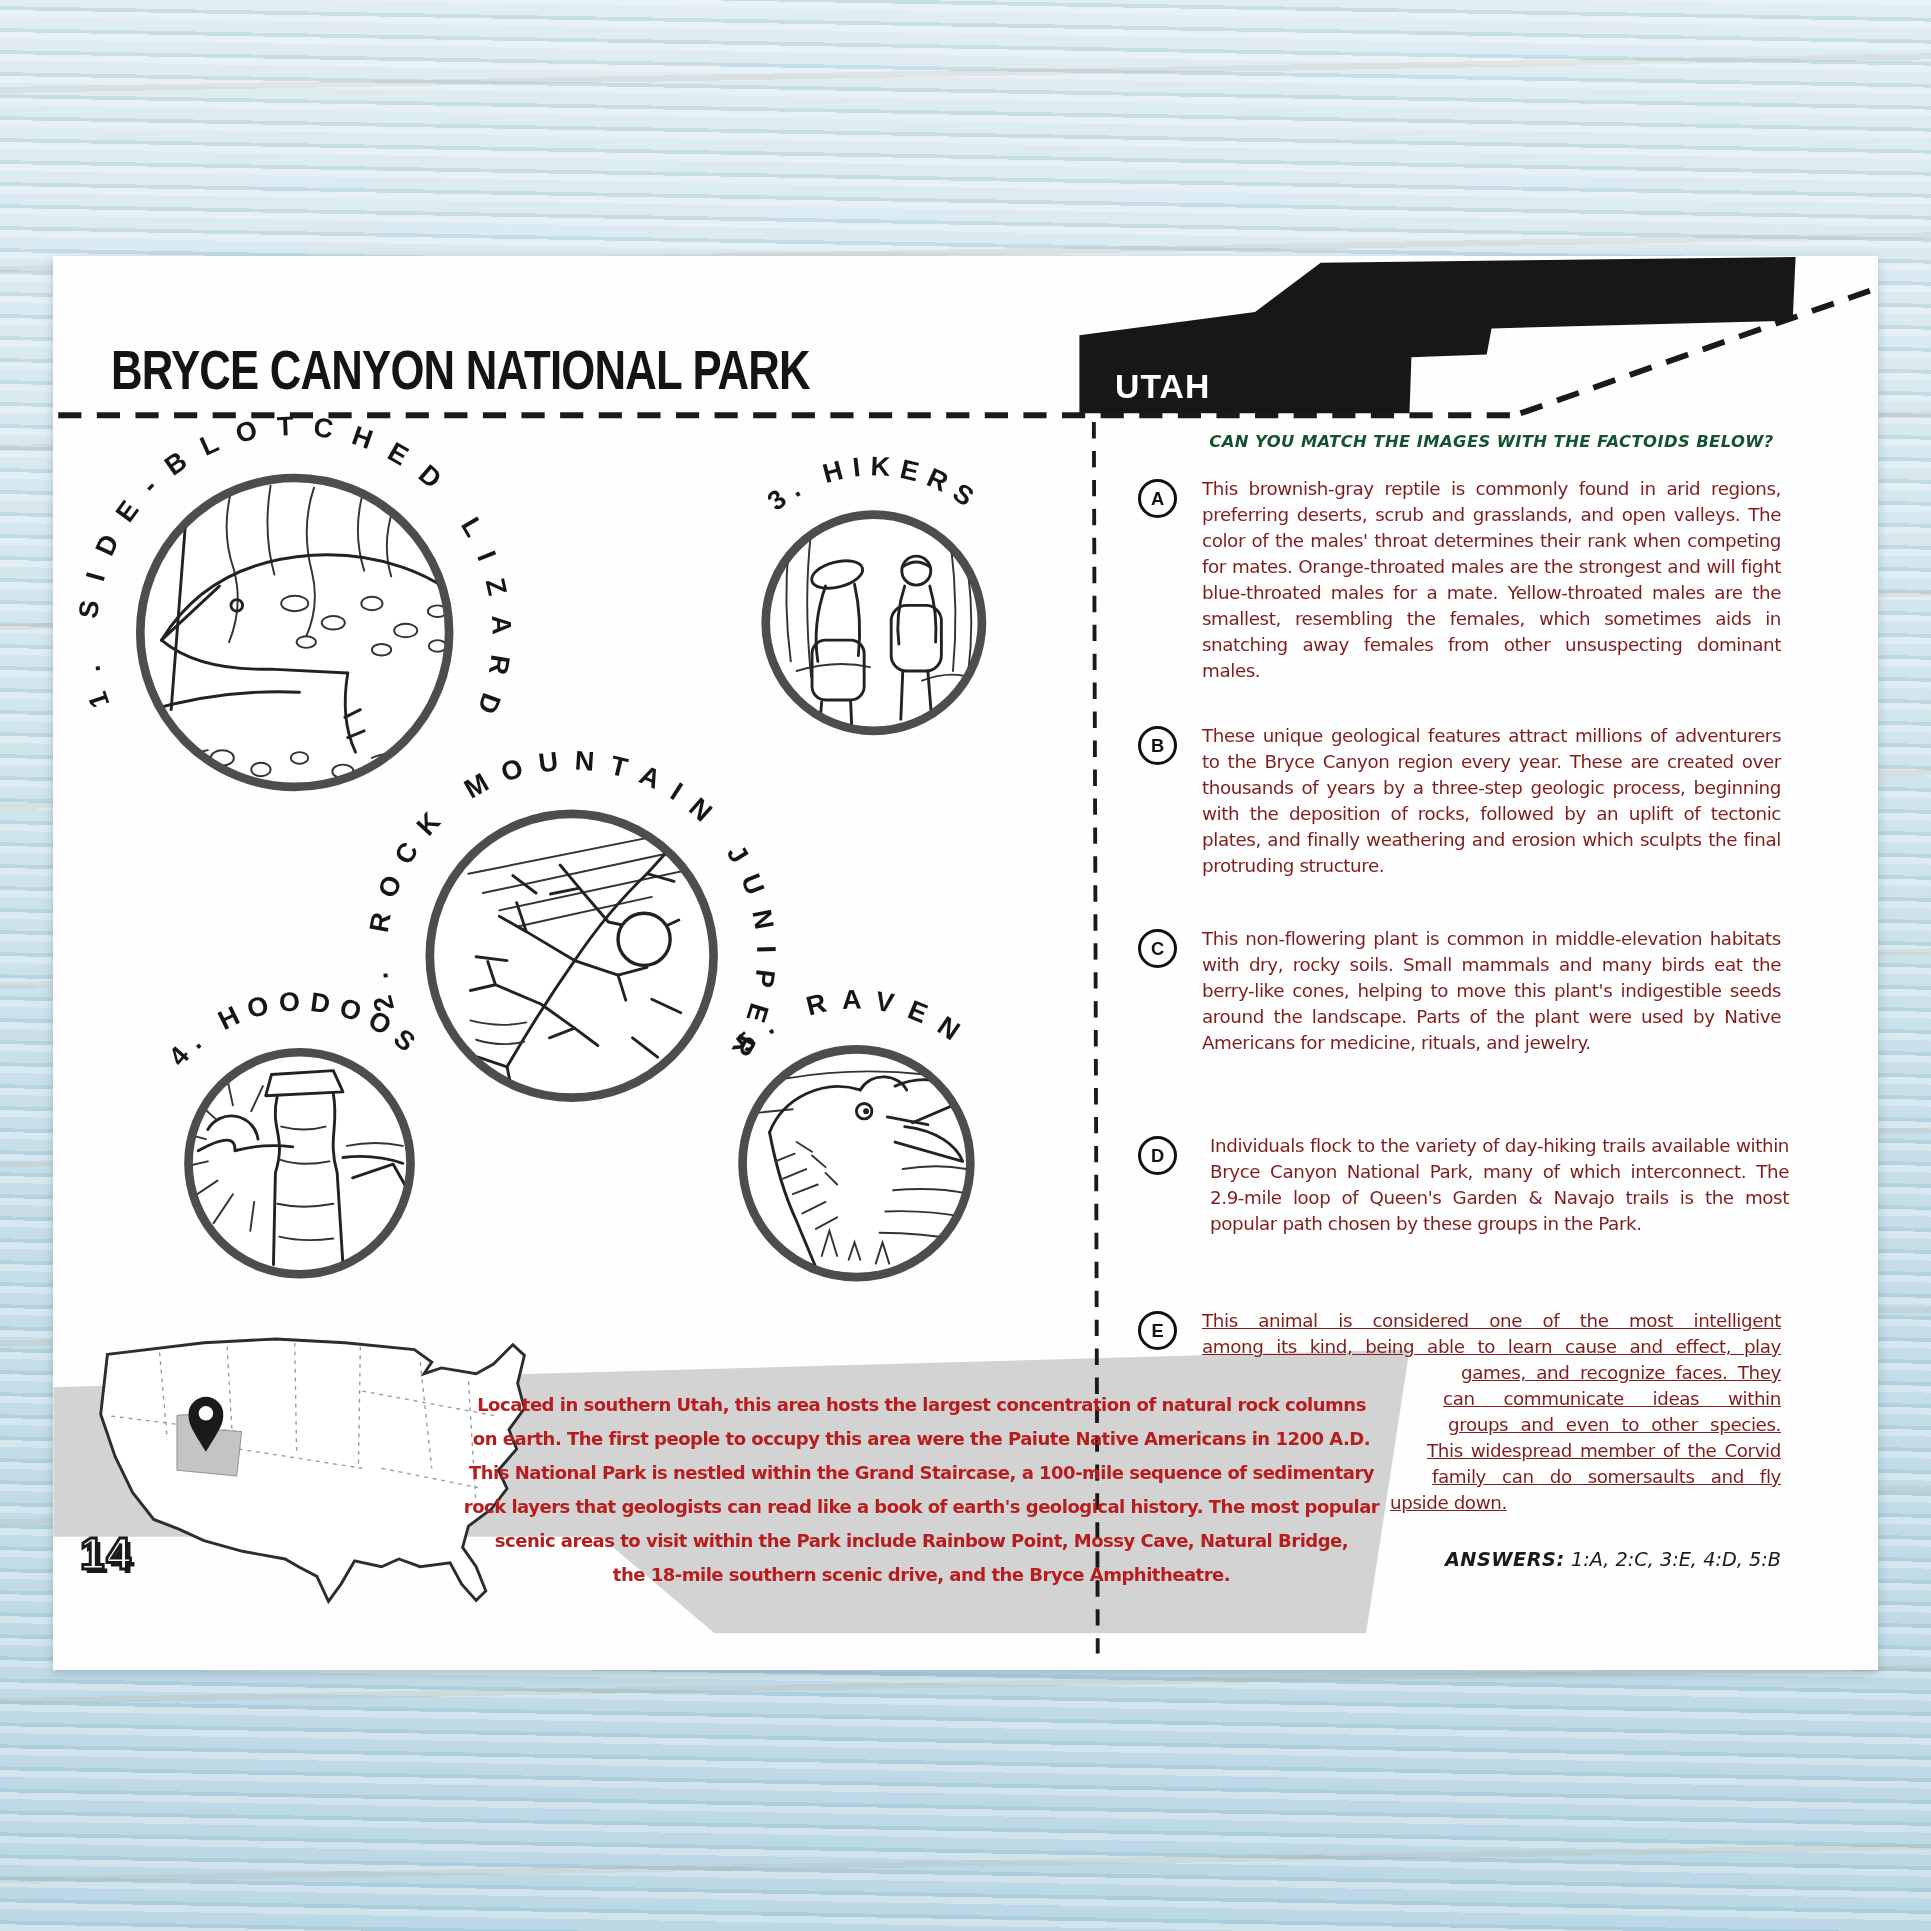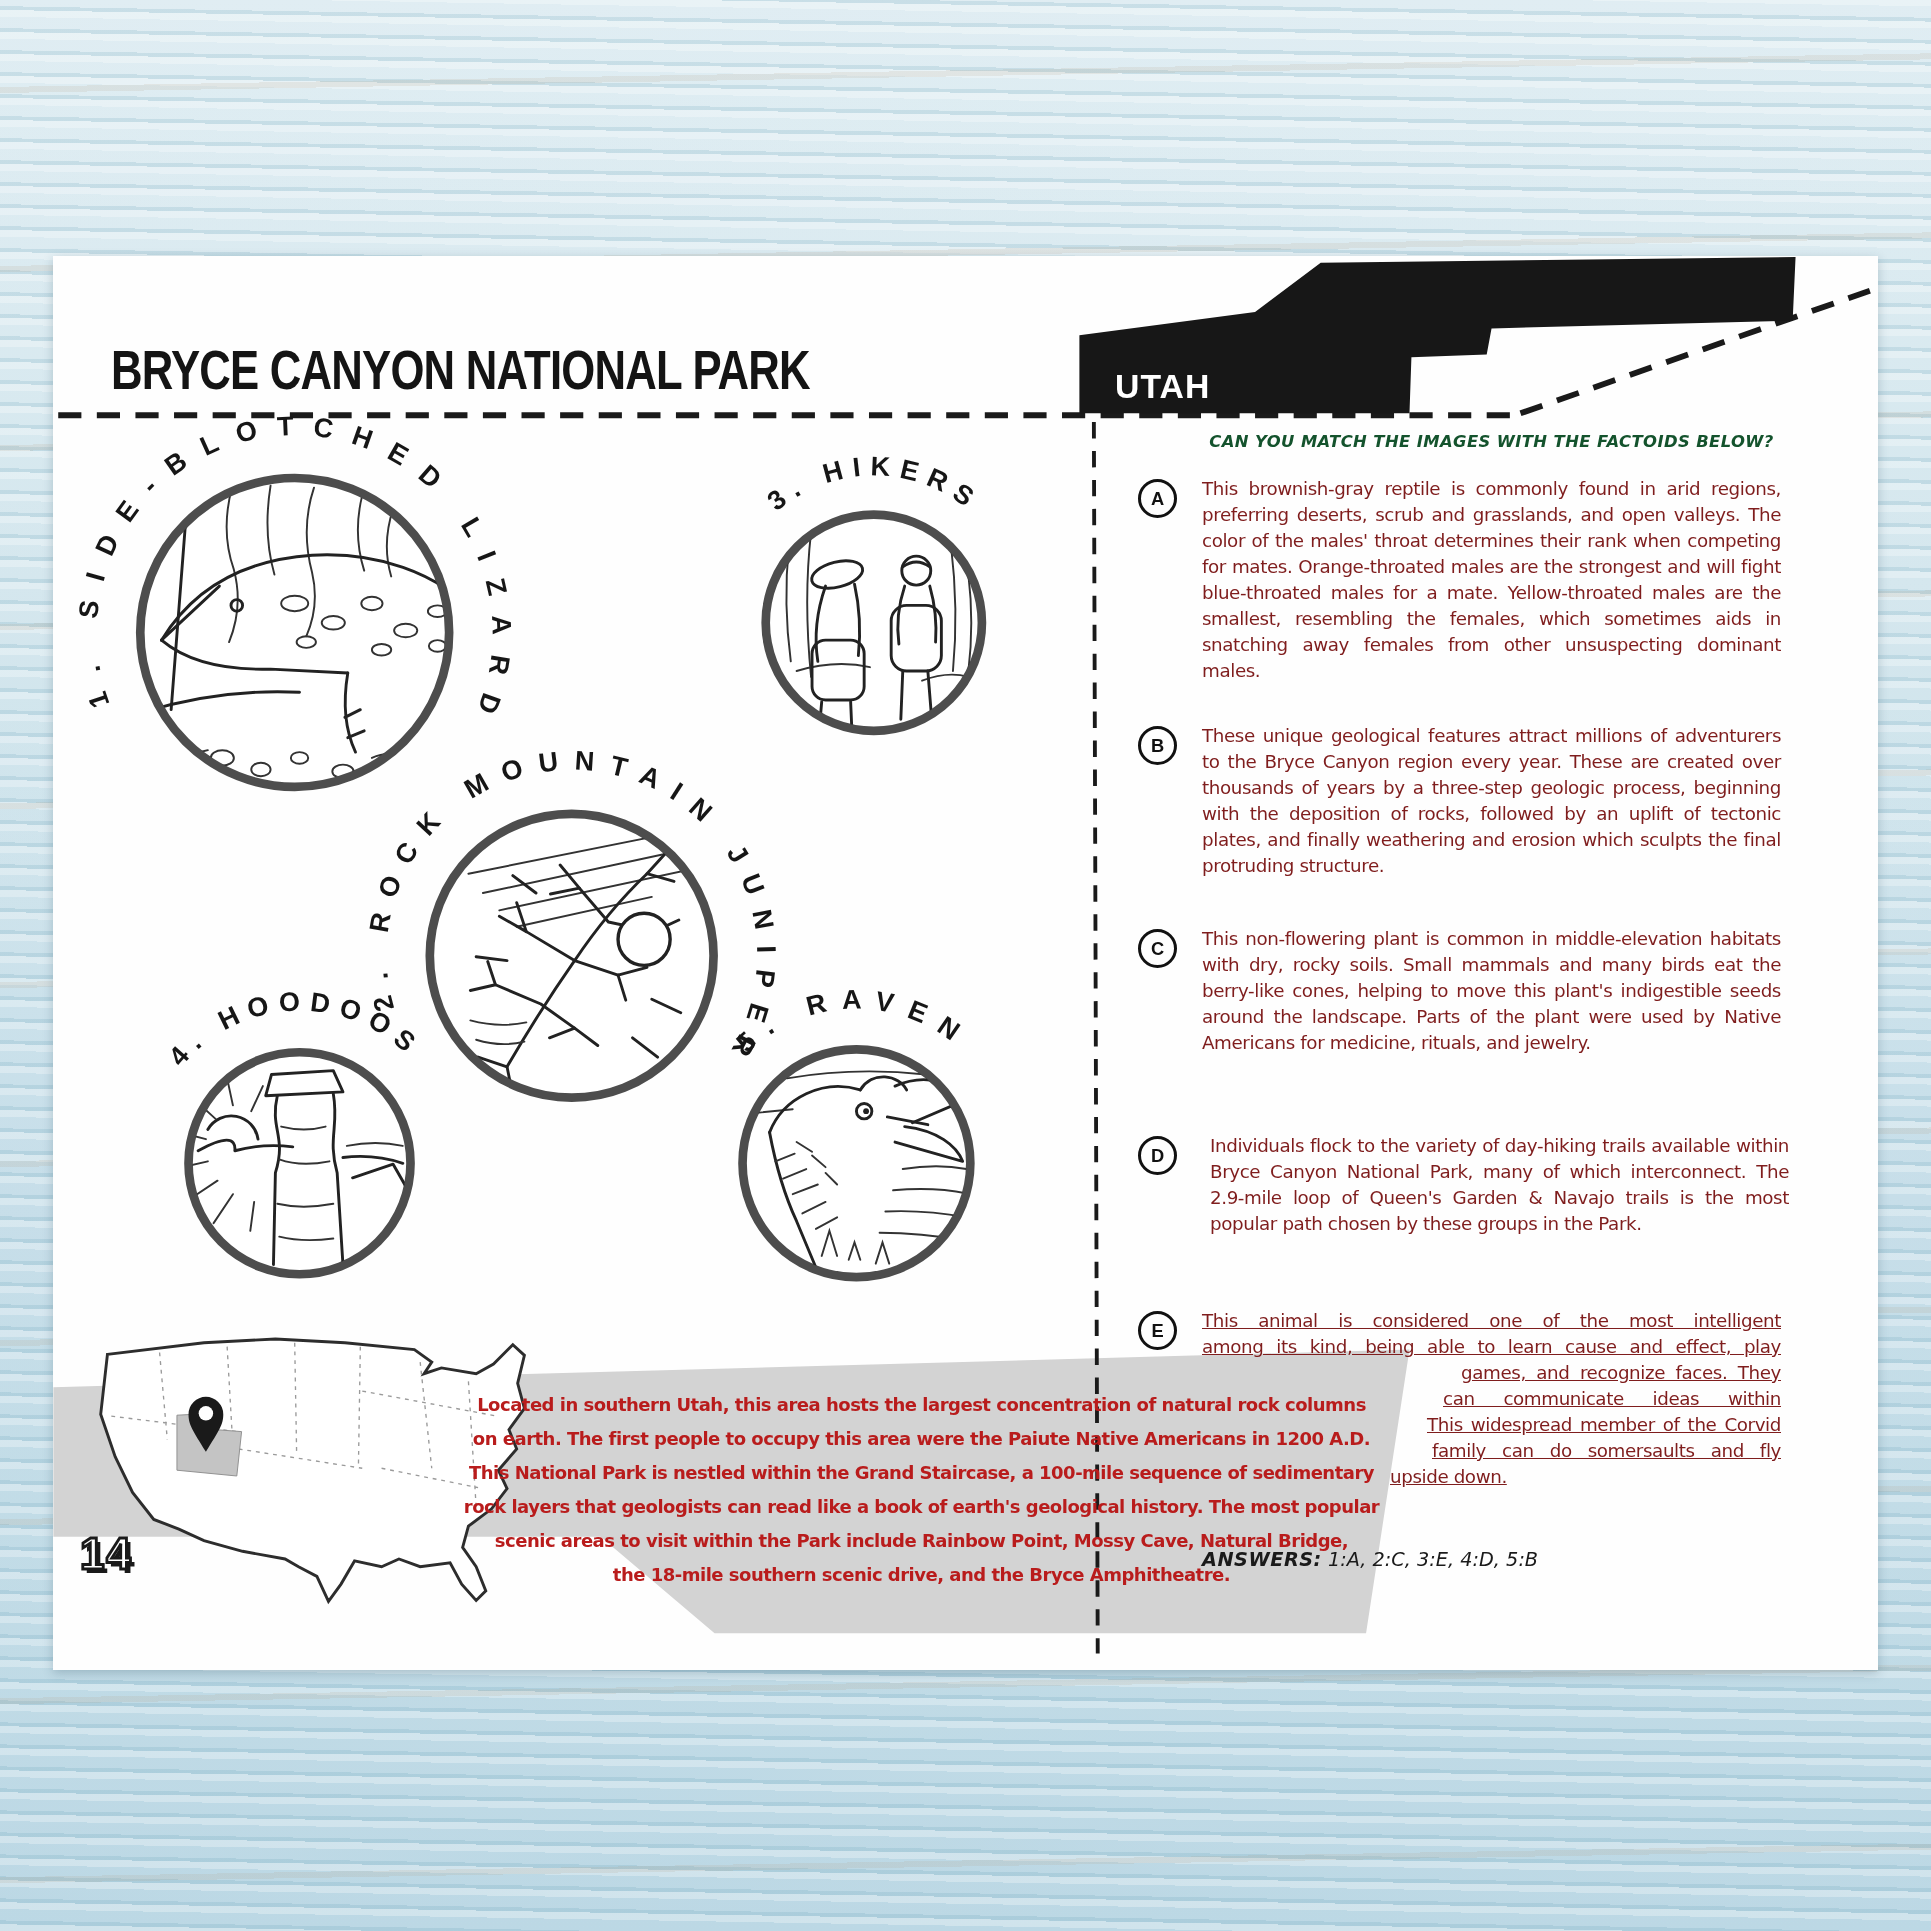--- a/index.html
+++ b/index.html
@@ -40,21 +40,21 @@
     position:absolute;left:1085px;width:33px;height:33px;border:3.9px solid #111;border-radius:50%;
     text-align:center;line-height:33px;font-size:18.3px;font-weight:bold;color:#111;
     font-family:"Liberation Sans", sans-serif;
   }
   .ba{top:223px;} .bb{top:470px;} .bc{top:673px;} .bd{top:880px;} .be{top:1055px;}
   .e-line{display:block;text-align:justify;text-align-last:justify;white-space:nowrap;text-decoration:underline;}
   .e-2{padding-left:259px;} .e-3{padding-left:241px;} .e-4{padding-left:246px;}
   .e-5{padding-left:225px;} .e-6{padding-left:230px;}
   .e-7{padding-left:188px;text-align-last:left;}
   .answers{
-    left:1149px;top:1292px;width:579px;
+    left:1149px;top:1292px;width:579px;text-align:right;
     font-size:19.3px;font-style:italic;color:#1a1a1a;white-space:nowrap;
   }
   .answers .lbl{font-weight:bold;letter-spacing:0.5px;}
   .blurb{
     left:357px;top:1132px;width:1023px;
     font-size:18px;font-weight:bold;letter-spacing:-0.5px;line-height:34px;color:#b91c1c;
   }
   .blurb div{text-align:center;white-space:nowrap;}
   .page-number{
     left:27px;top:1273px;font-family:"Liberation Sans", sans-serif;
@@ -237,20 +237,21 @@
 
   <div class="txt factoid-text fa">This brownish-gray reptile is commonly found in arid regions, preferring deserts, scrub and grasslands, and open valleys. The color of the males' throat determines their rank when competing for mates. Orange-throated males are the strongest and will fight blue-throated males for a mate. Yellow-throated males are the smallest, resembling the females, which sometimes aids in snatching away females from other unsuspecting dominant males.</div>
   <div class="txt factoid-text fb">These unique geological features attract millions of adventurers to the Bryce Canyon region every year. These are created over thousands of years by a three-step geologic process, beginning with the deposition of rocks, followed by an uplift of tectonic plates, and finally weathering and erosion which sculpts the final protruding structure.</div>
   <div class="txt factoid-text fc">This non-flowering plant is common in middle-elevation habitats with dry, rocky soils. Small mammals and many birds eat the berry-like cones, helping to move this plant's indigestible seeds around the landscape. Parts of the plant were used by Native Americans for medicine, rituals, and jewelry.</div>
   <div class="txt factoid-text fd">Individuals flock to the variety of day-hiking trails available within Bryce Canyon National Park, many of which interconnect. The 2.9-mile loop of Queen's Garden &amp; Navajo trails is the most popular path chosen by these groups in the Park.</div>
   <div class="txt factoid-text fe">
     <span class="e-line e-0">This animal is considered one of the most intelligent</span>
     <span class="e-line e-1">among its kind, being able to learn cause and effect, play</span>
     <span class="e-line e-2">games, and recognize faces. They</span>
     <span class="e-line e-3">can communicate ideas within</span>
+    <span class="e-line e-4">groups and even to other species.</span>
     <span class="e-line e-5">This widespread member of the Corvid</span>
     <span class="e-line e-6">family can do somersaults and fly</span>
     <span class="e-line e-7">upside down.</span>
   </div>
 
   <div class="txt answers">
     <span class="lbl">ANSWERS:</span>
     <span>1:A, 2:C, 3:E, 4:D, 5:B</span>
   </div>
 

